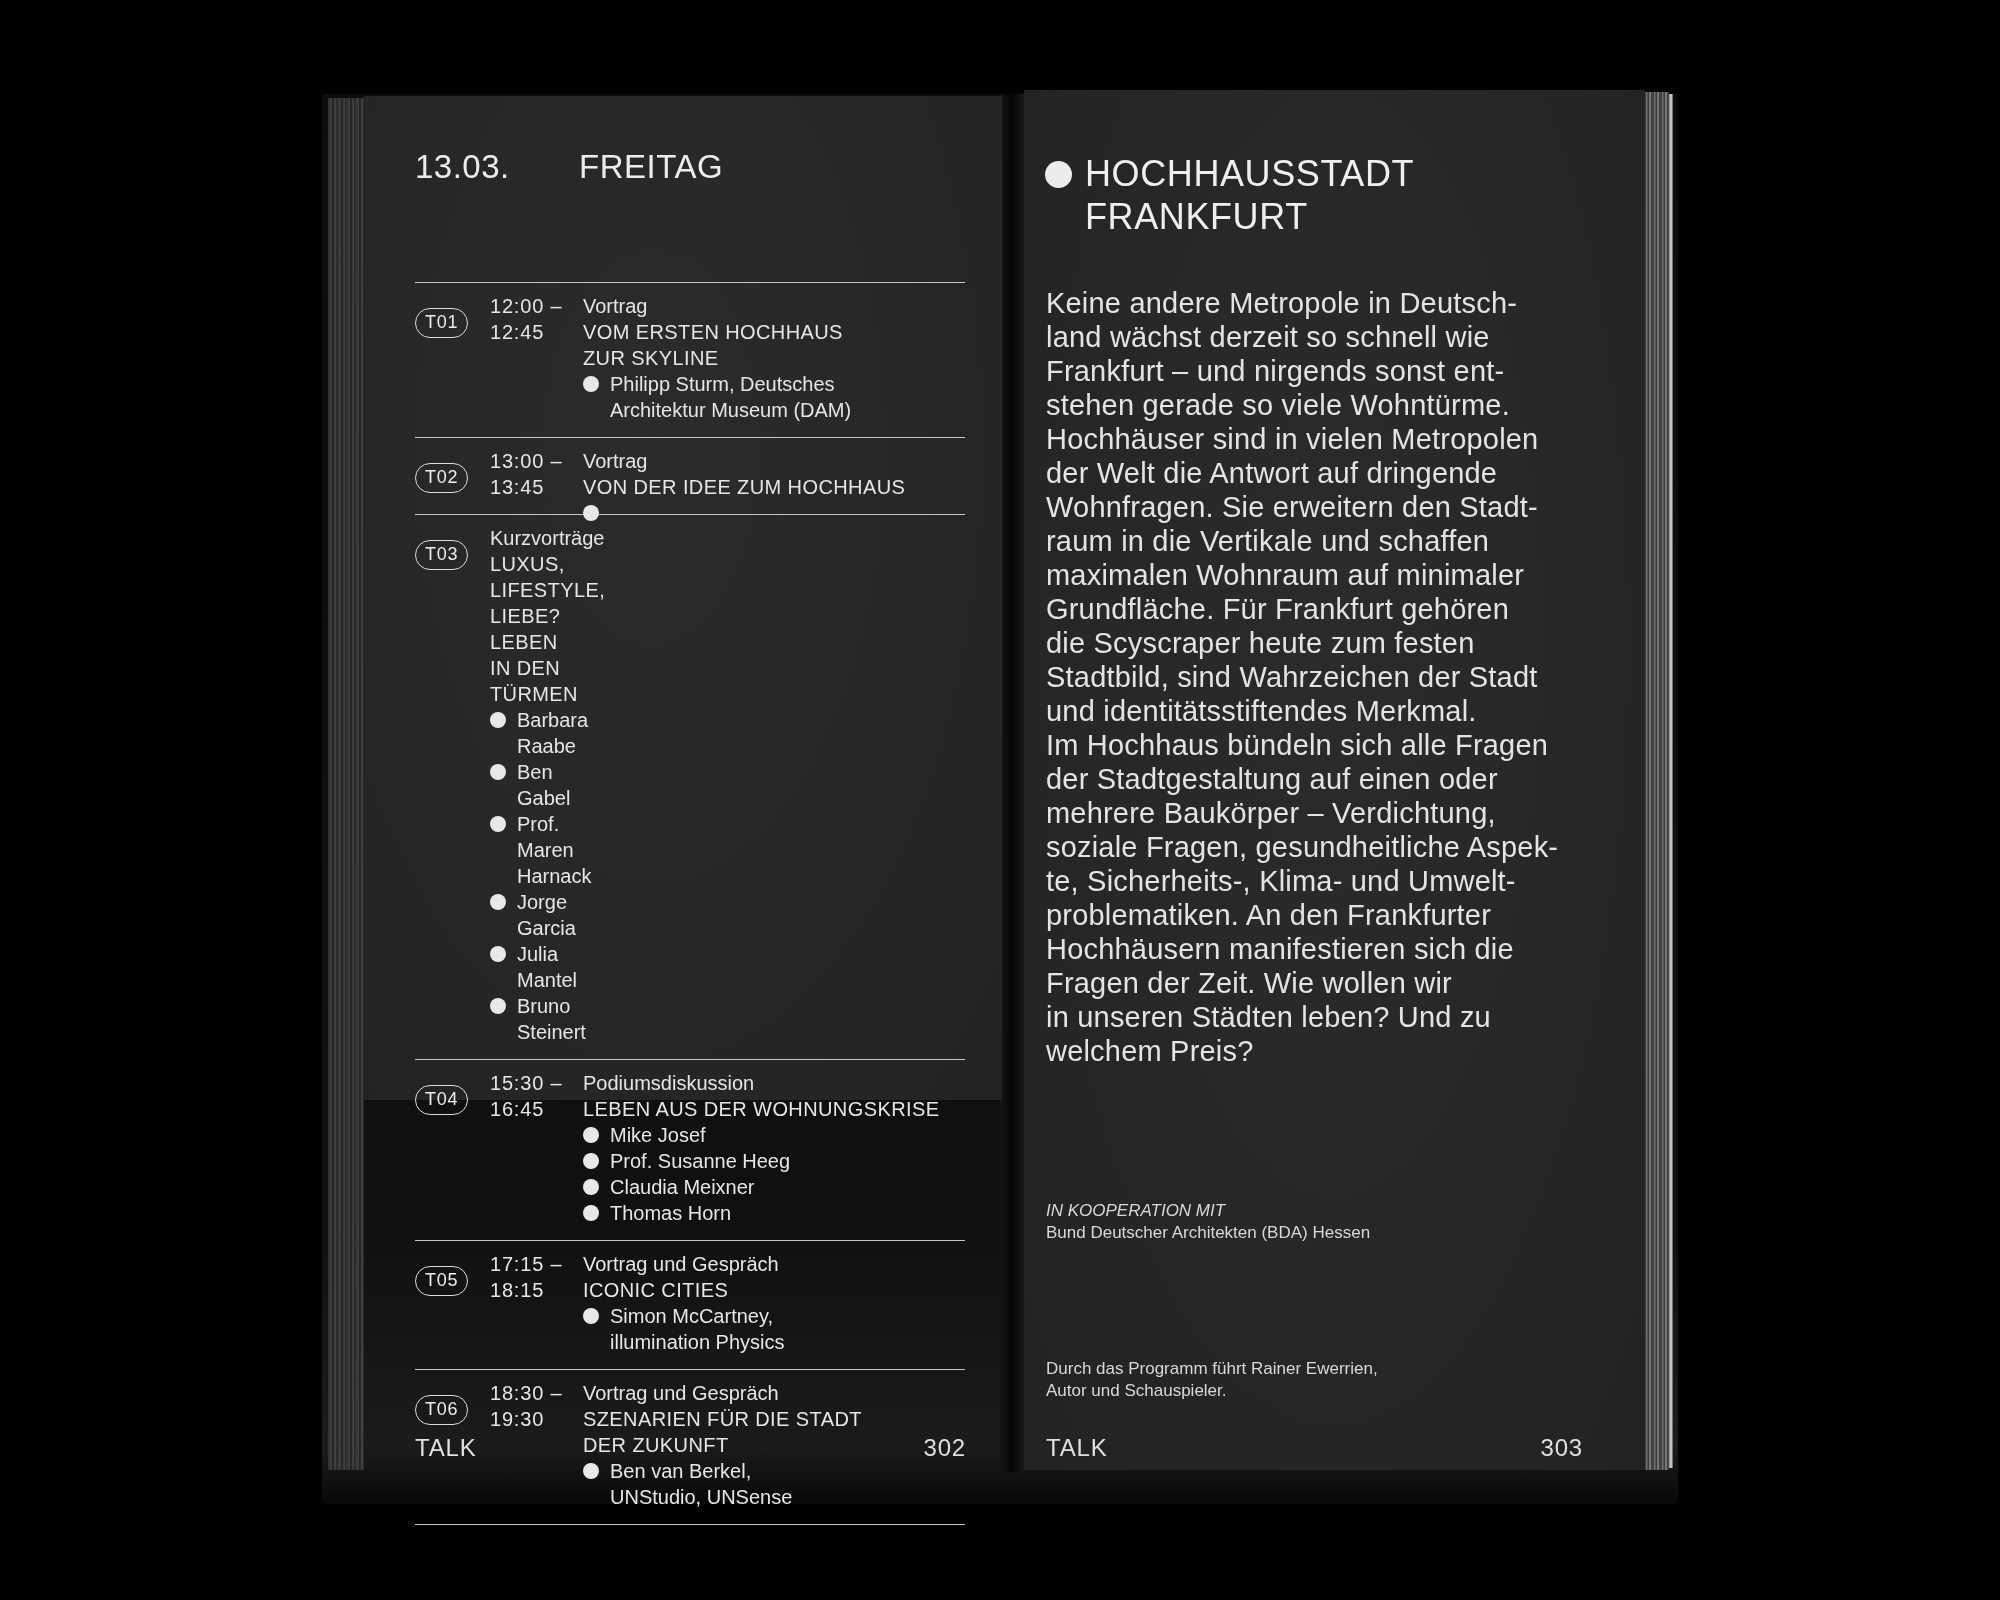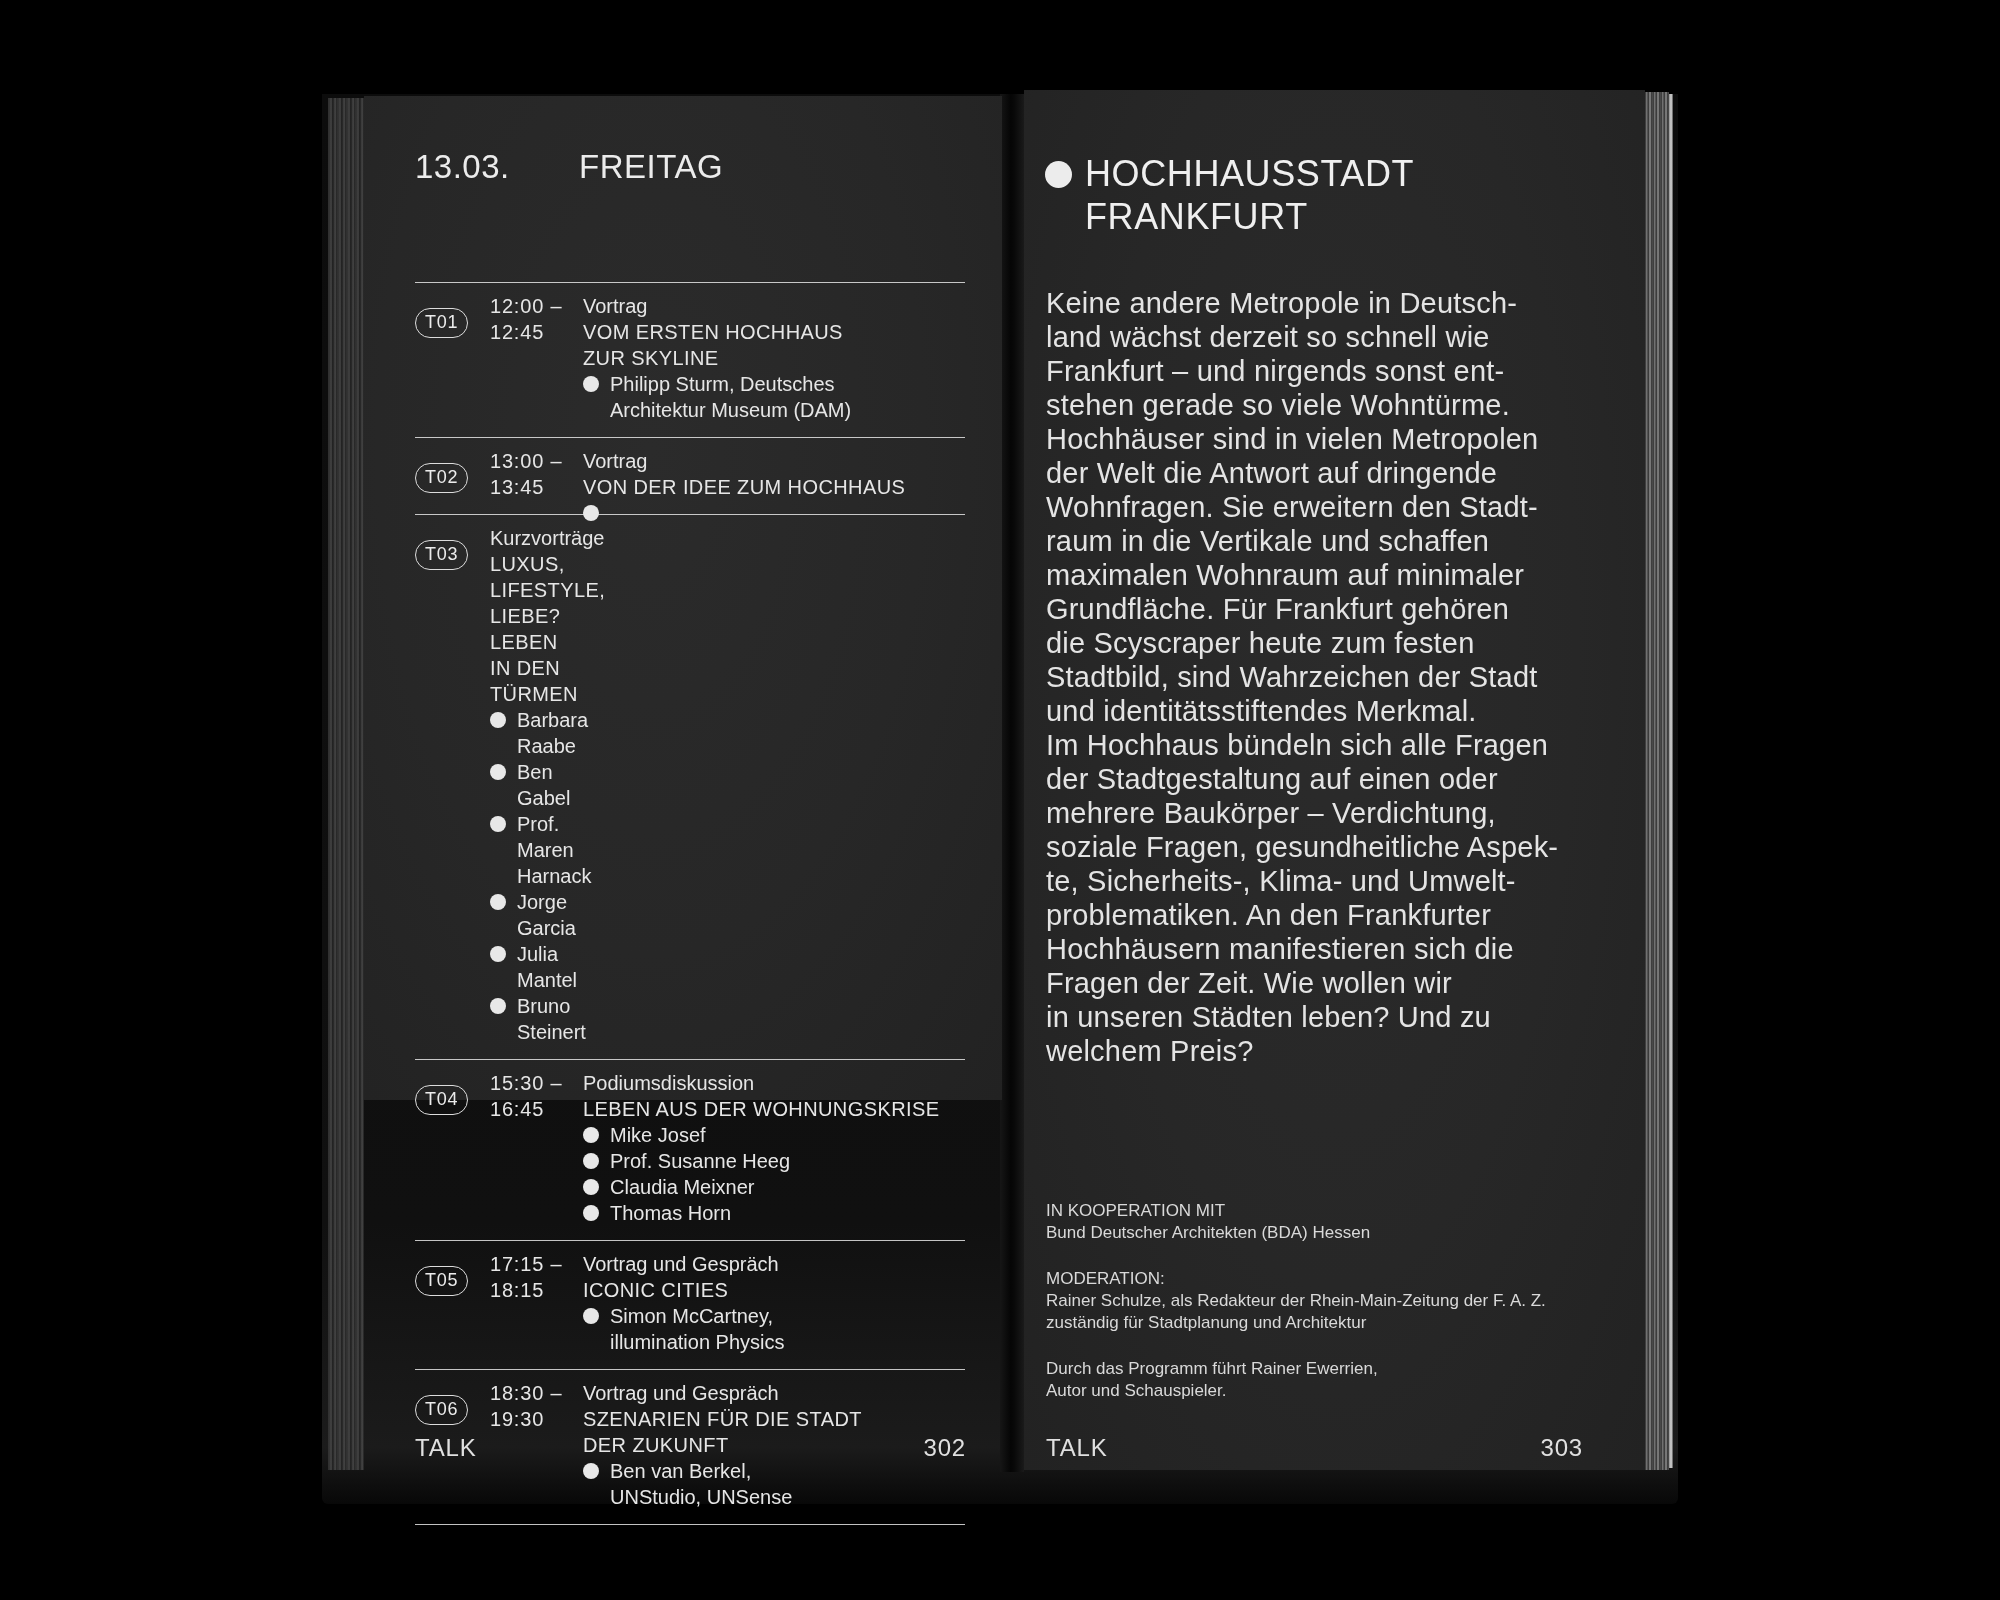--- a/index.html
+++ b/index.html
@@ -169,21 +169,21 @@
   }
   .rp-small {
     position: absolute;
     left: 22px;
     width: 580px;
     font-size: 17px;
     line-height: 22px;
     white-space: pre-line;
     color: #d9d9d9;
   }
-  .rp-small .small-label { display: block; }
+  .rp-small .small-label { display: block; font-style: italic; }
   #koop { top: 1088px; }
   #mod  { top: 1156px; }
   #prog { top: 1246px; }
 </style>
 </head>
 <body>
 
 <div class="stage">
 
   <div class="book-under"></div>
@@ -327,24 +327,20 @@
 problematiken. An den Frankfurter
 Hochhäusern manifestieren sich die
 Fragen der Zeit. Wie wollen wir
 in unseren Städten leben? Und zu
 welchem Preis?</div>
 
     <div class="rp-small" id="koop">
       <span class="small-label">IN KOOPERATION MIT</span><span>Bund Deutscher Architekten (BDA) Hessen</span>
     </div>
 
-    <div class="rp-small" id="mod">
-      <span class="small-label">MODERATION:</span><span>Rainer Schulze, als Redakteur der Rhein-Main-Zeitung der F. A. Z.
-zuständig für Stadtplanung und Architektur</span>
-    </div>
 
     <div class="rp-small" id="prog">
       <span>Durch das Programm führt Rainer Ewerrien,
 Autor und Schauspieler.</span>
     </div>
 
     <div class="footer">
       <span>TALK</span>
       <span>303</span>
     </div>

